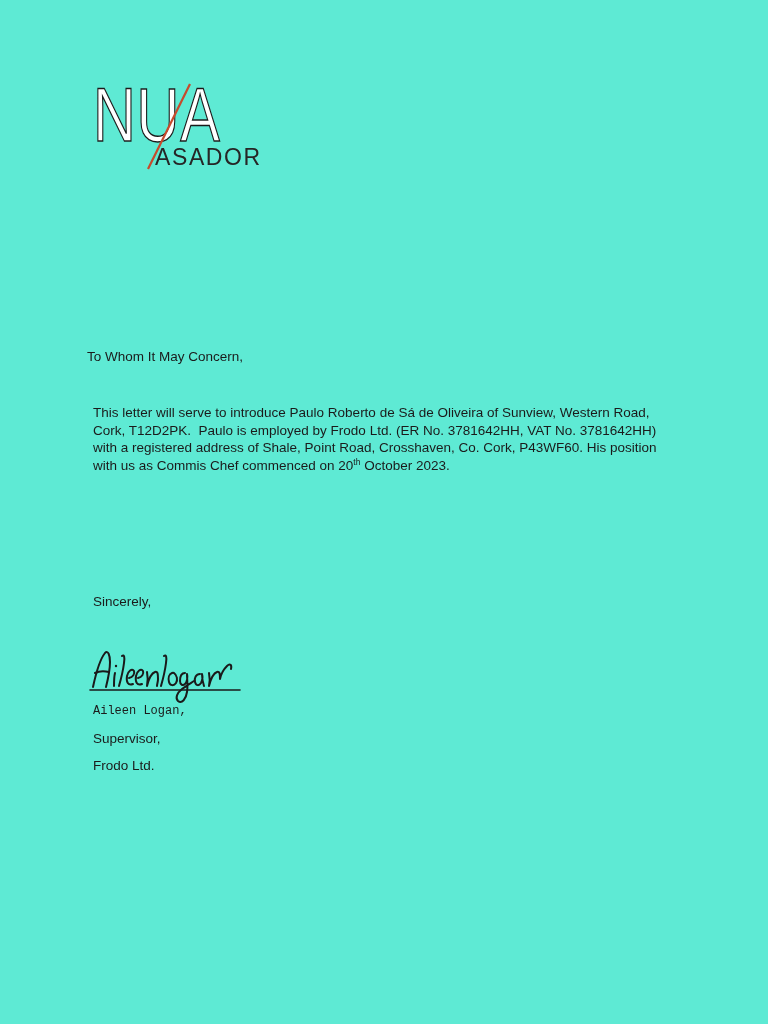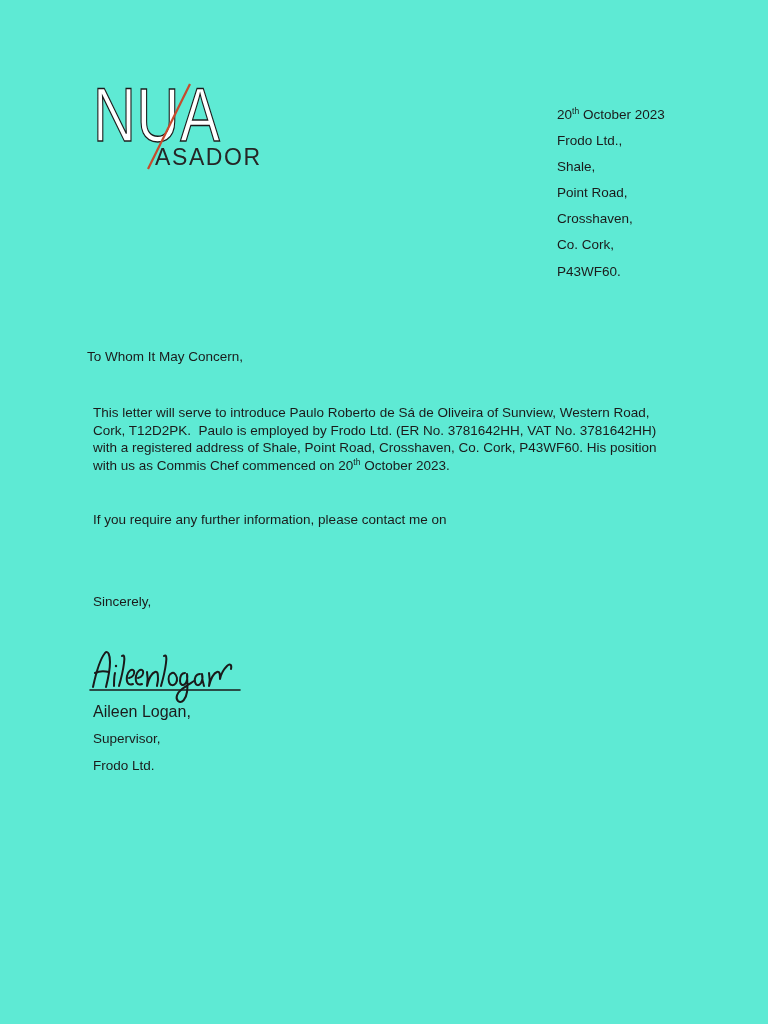--- a/index.html
+++ b/index.html
@@ -31,56 +31,46 @@
     left: 93px; top: 404px;
     width: 577px;
     font-size: 13.5px;
     line-height: 17.6px;
     white-space: pre-wrap;
   }
   .contact-intro { left: 93px; top: 511px; font-size: 13.5px; line-height: 17.6px; }
   .email-line { left: 93px; top: 538px; font-size: 13.5px; line-height: 17.6px; white-space: pre; }
   .closing { left: 93px; top: 593px; font-size: 13.5px; line-height: 17.6px; }
   .signature-wrap { left: 88px; top: 646px; }
-  .sig-name { left: 93px; top: 703px; font-size: 16px; line-height: 17.6px; }
+  .sig-name { left: 93px; top: 703px; font-size: 12px; line-height: 17.6px; font-family: Liberation Mono, monospace; }
   .sig-title { left: 93px; top: 730px; font-size: 13.5px; line-height: 17.6px; }
   .sig-company { left: 93px; top: 757px; font-size: 13.5px; line-height: 17.6px; }
 </style>
 </head>
 <body>
 
 <div class="page">
 
   <div class="abs logo-wrap">
     <svg width="180" height="92" viewBox="0 0 180 92" aria-hidden="true">
       <g transform="translate(3,0)">
         <g transform="scale(0.78,1)">
           <text x="0" y="58" font-family="'Liberation Sans', sans-serif" font-size="76" font-weight="400" fill="#ffffff" stroke="#1a1a1a" stroke-width="1.4" letter-spacing="1">NUA</text>
         </g>
         <line x1="97" y1="1" x2="55" y2="86" stroke="#c64a2c" stroke-width="2.2"></line>
         <text x="62" y="82" font-family="'Liberation Sans', sans-serif" font-size="23" font-weight="400" fill="#262626" letter-spacing="1.6">ASADOR</text>
       </g>
     </svg>
   </div>
 
-  <div class="abs date-block">
-    <div class="date-line"><span>20</span><sup class="ord">th</sup><span> October 2023</span></div>
-    <div class="recipient-line">Frodo Ltd.,</div>
-    <div class="recipient-line">Shale,</div>
-    <div class="recipient-line">Point Road,</div>
-    <div class="recipient-line">Crosshaven,</div>
-    <div class="recipient-line">Co. Cork,</div>
-    <div class="recipient-line">P43WF60.</div>
-  </div>
 
   <div class="abs salutation">To Whom It May Concern,</div>
 
   <div class="abs body-par"><span>This letter will serve to introduce Paulo Roberto de Sá de Oliveira of Sunview, Western Road, Cork, T12D2PK.  Paulo is employed by Frodo Ltd. (ER No. 3781642HH, VAT No. 3781642HH) with a registered address of Shale, Point Road, Crosshaven, Co. Cork, P43WF60. His position with us as Commis Chef commenced on 20</span><sup class="ord">th</sup><span> October 2023.</span></div>
 
-  <div class="abs contact-intro">If you require any further information, please contact me on</div>
 
 
   <div class="abs closing">Sincerely,</div>
 
   <div class="abs signature-wrap">
     <svg width="162" height="62" viewBox="0 0 162 62" aria-hidden="true">
       <g fill="none" stroke="#1a1a1a" stroke-width="2" stroke-linecap="round" stroke-linejoin="round">
 
         <path d="M5,41 C8,27 13,12 17,7 C20,4 22,9 22,16 C22,25 20,33 18,41"></path>
         <path d="M7,27 C11,25 17,25 21,26"></path>

